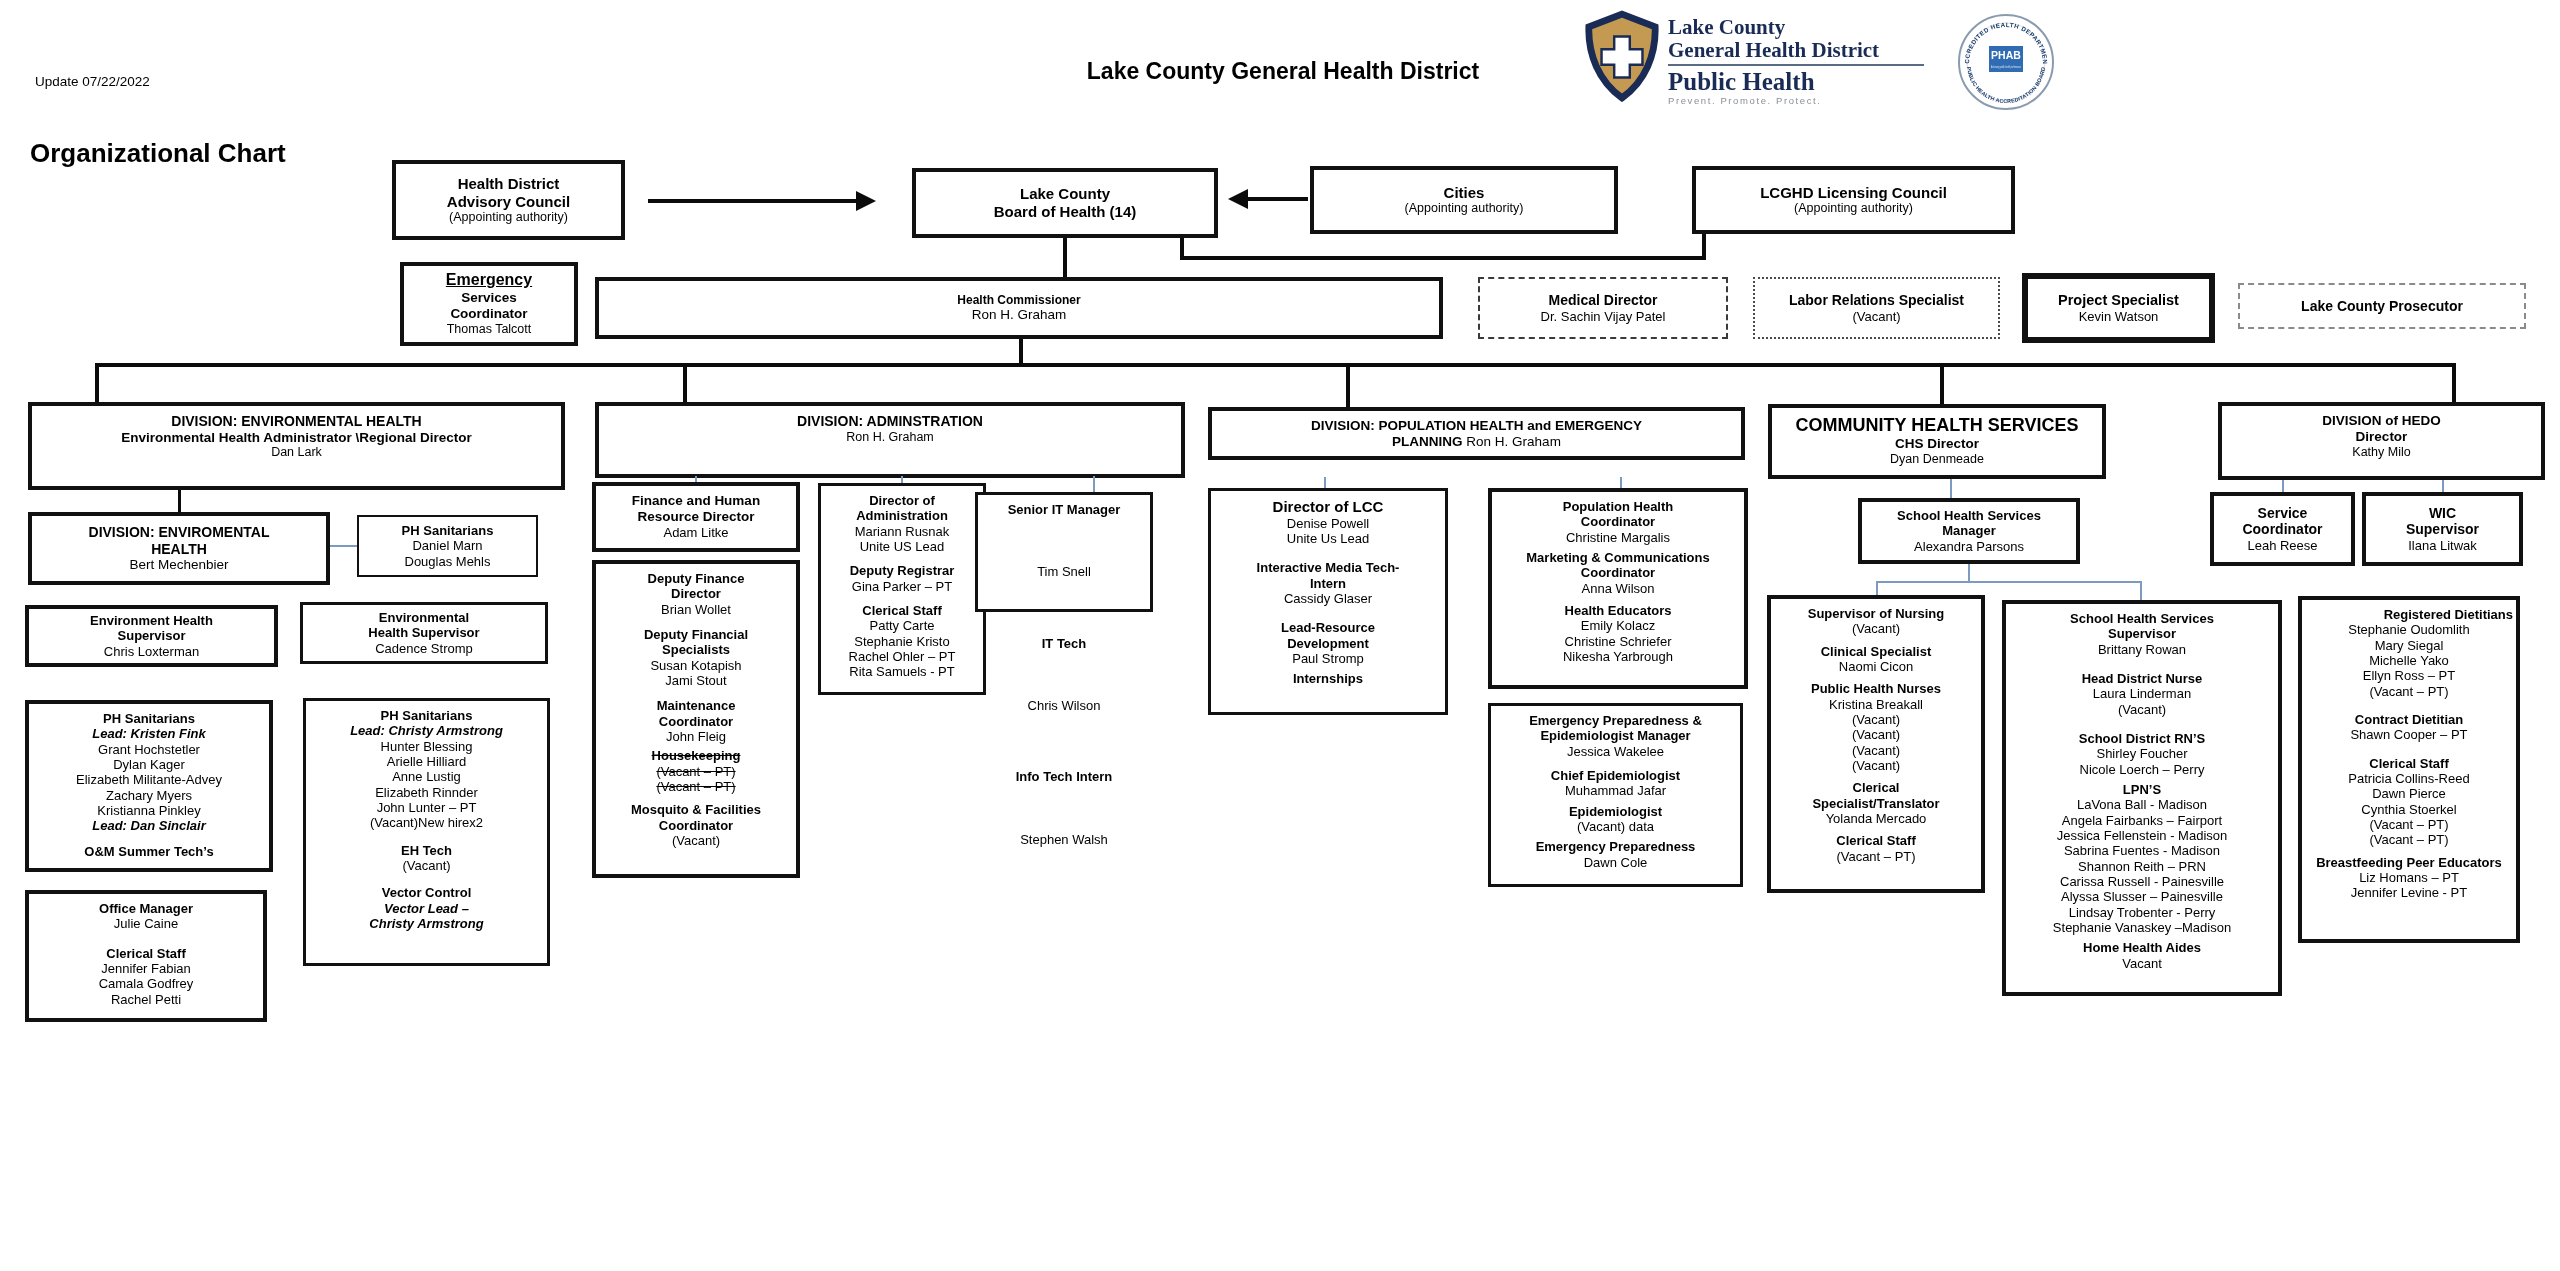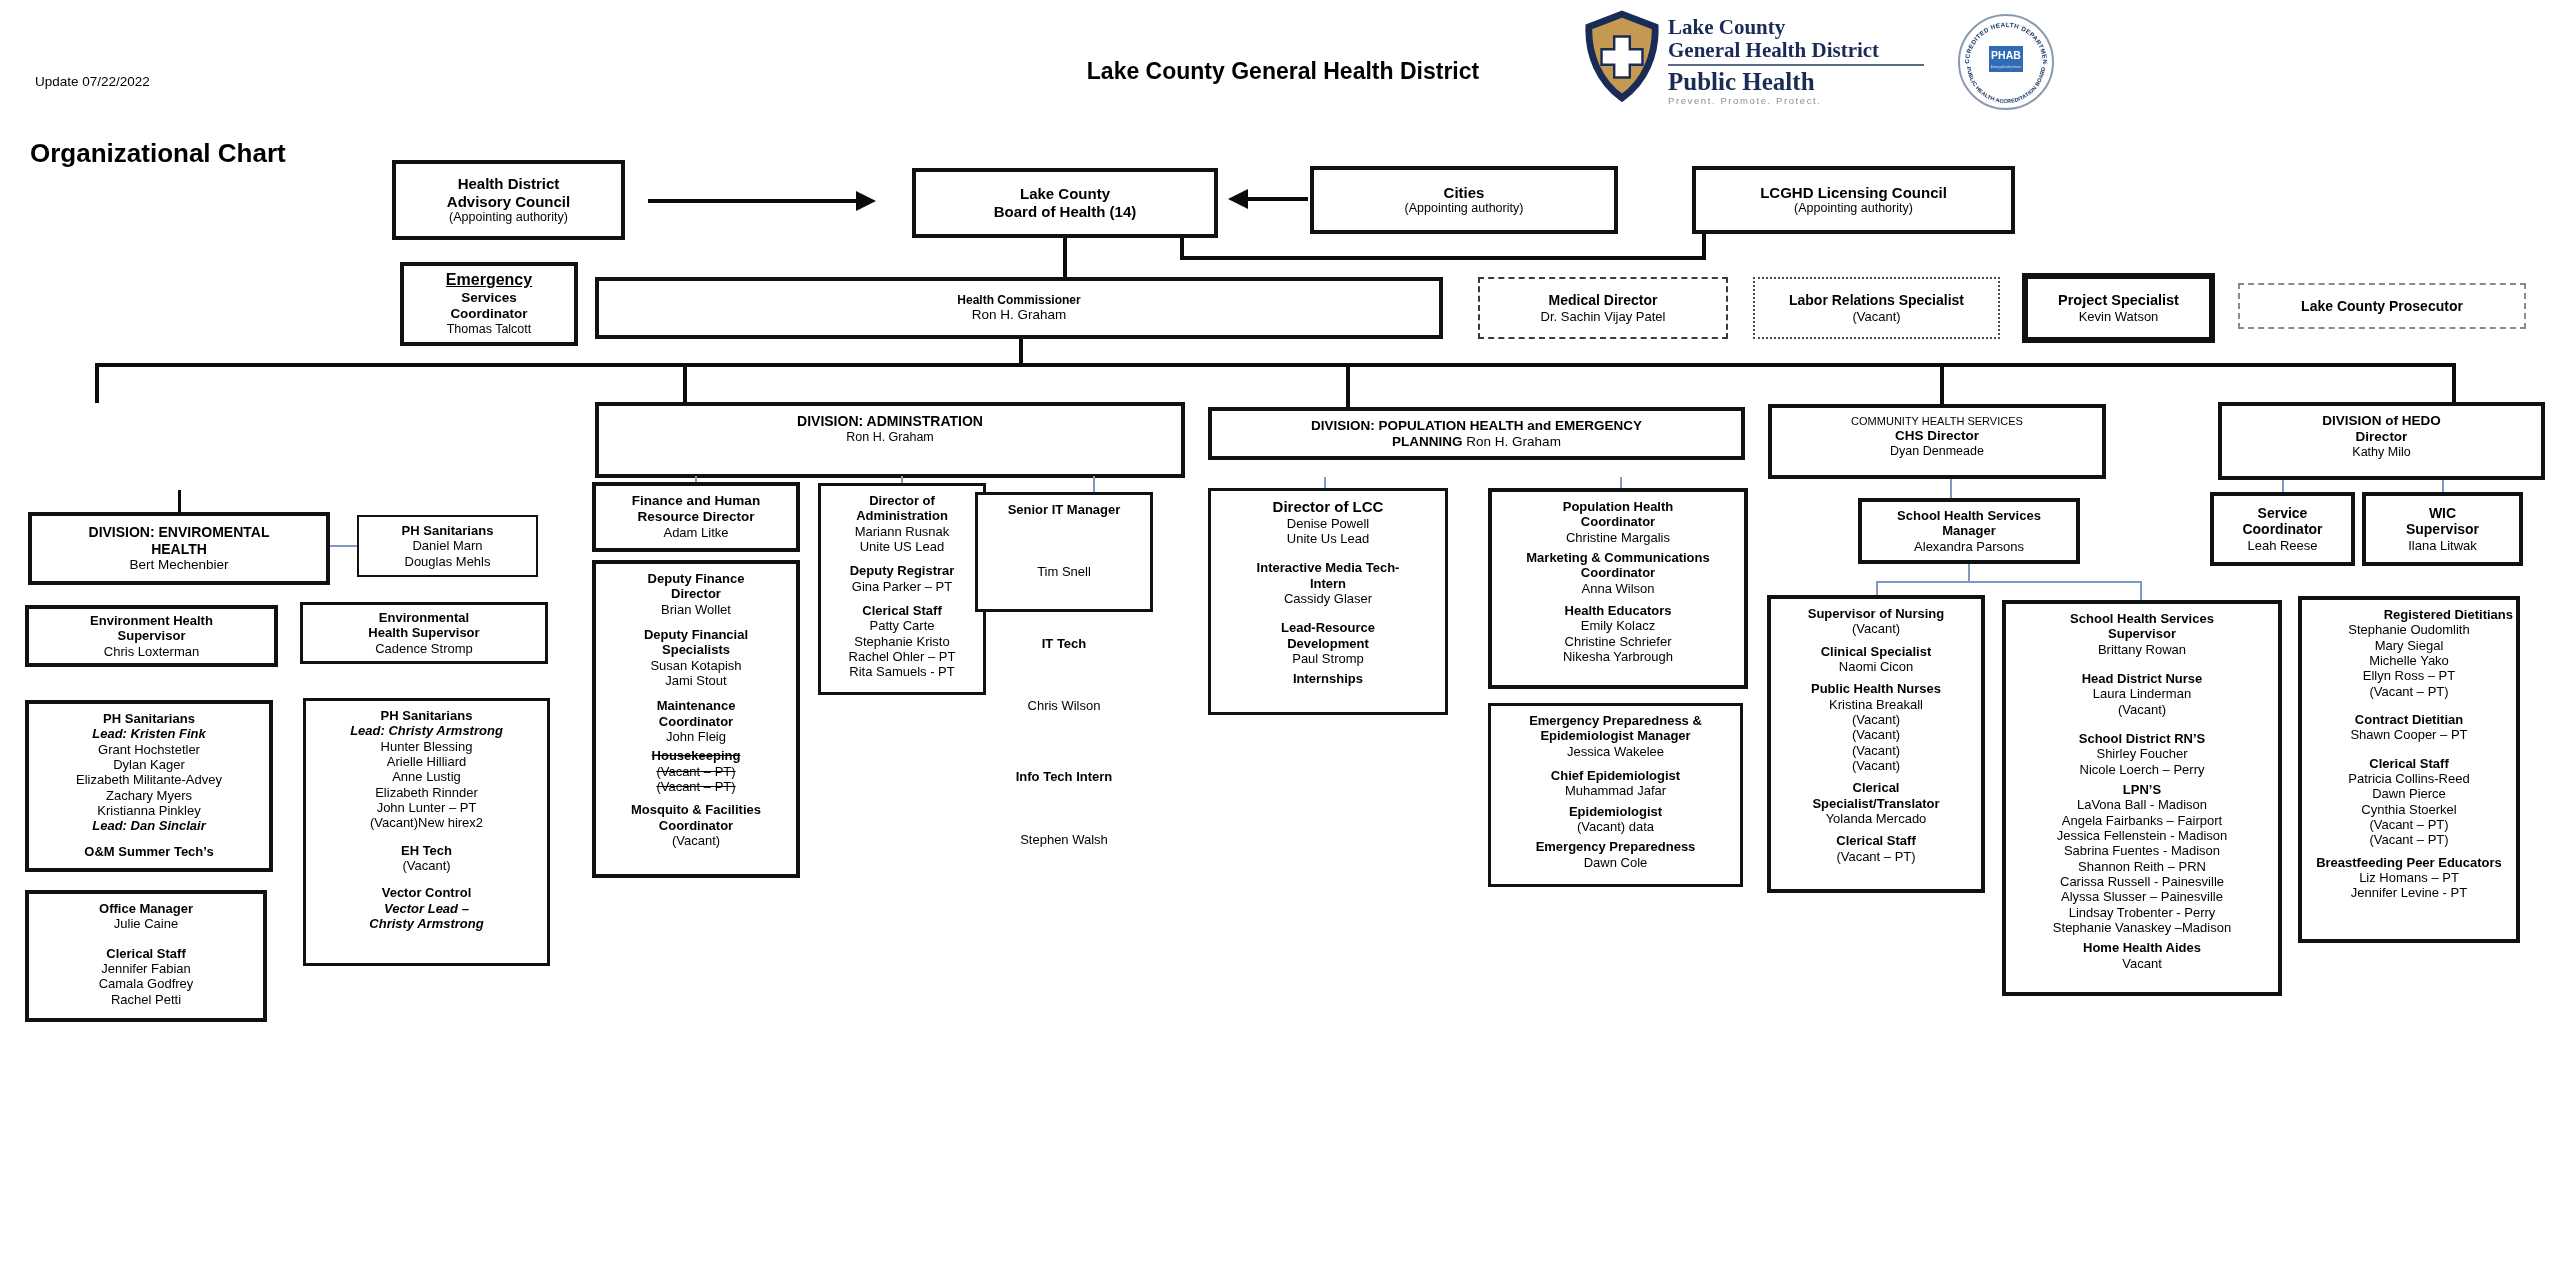--- a/index.html
+++ b/index.html
@@ -122,30 +122,35 @@
     </div>
 
   <div class="ln" style="left:1019px;top:339px;width:4px;height:27px;"></div>
   <div class="ln" style="left:95px;top:363px;width:2360px;height:4px;"></div>
   <div class="ln" style="left:95px;top:363px;width:4px;height:40px;"></div>
   <div class="ln" style="left:683px;top:363px;width:4px;height:40px;"></div>
   <div class="ln" style="left:1346px;top:363px;width:4px;height:45px;"></div>
   <div class="ln" style="left:1940px;top:363px;width:4px;height:42px;"></div>
   <div class="ln" style="left:2452px;top:363px;width:4px;height:40px;"></div>
 
+  <div class="box b4 top" style="left:28px;top:402px;width:537px;height:88px;">
+      <div style="font-weight: bold; font-size: 14px;">DIVISION: ENVIRONMENTAL HEALTH</div>
+      <div style="font-weight: bold; font-size: 13.5px;">Environmental Health Administrator \Regional Director</div>
+      <div style="font-size: 12.5px;">Dan Lark</div>
+    </div>
   <div class="box b4 top" style="left:595px;top:402px;width:590px;height:76px;">
       <div style="font-weight: bold; font-size: 14px;">DIVISION: ADMINSTRATION</div>
       <div style="font-size: 12.5px;">Ron H. Graham</div>
     </div>
   <div class="box b4 top" style="left:1208px;top:407px;width:537px;height:53px;">
       <div style="font-weight: bold; font-size: 13.5px;">DIVISION: POPULATION HEALTH and EMERGENCY</div>
       <div style="font-size: 13.5px;"><span style="font-weight: bold;">PLANNING </span><span>Ron H. Graham</span></div>
     </div>
   <div class="box b4 top" style="left:1768px;top:404px;width:338px;height:75px;">
-      <div style="font-weight: normal; font-size: 11px;">COMMUNITY HEALTH SERVICES</div>
+      <div style="font-weight: bold; font-size: 18px;">COMMUNITY HEALTH SERVICES</div>
       <div style="font-weight: bold; font-size: 13.5px;">CHS Director</div>
       <div style="font-size: 12.5px;">Dyan Denmeade</div>
     </div>
   <div class="box b4 top" style="left:2218px;top:402px;width:327px;height:78px;">
       <div style="font-weight: bold; font-size: 13.5px;">DIVISION of HEDO</div>
       <div style="font-weight: bold; font-size: 13.5px;">Director</div>
       <div style="font-size: 12.5px;">Kathy Milo</div>
     </div>
 
   <div class="ln" style="left:178px;top:490px;width:3px;height:22px;"></div>

